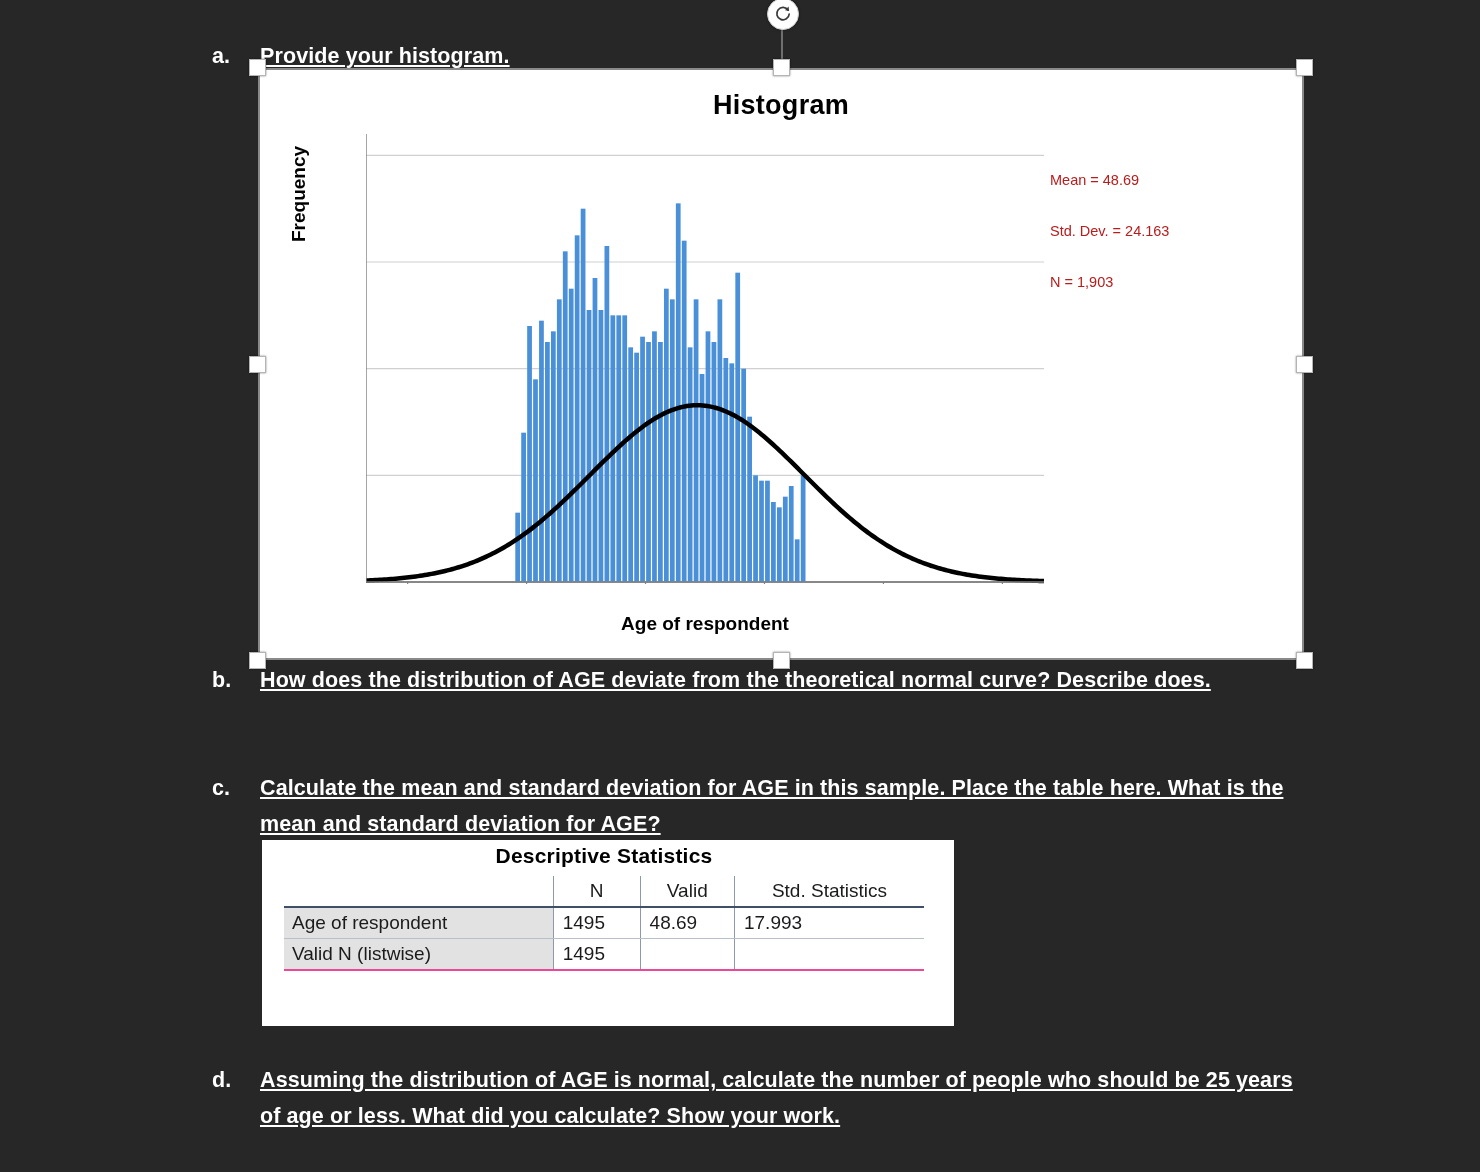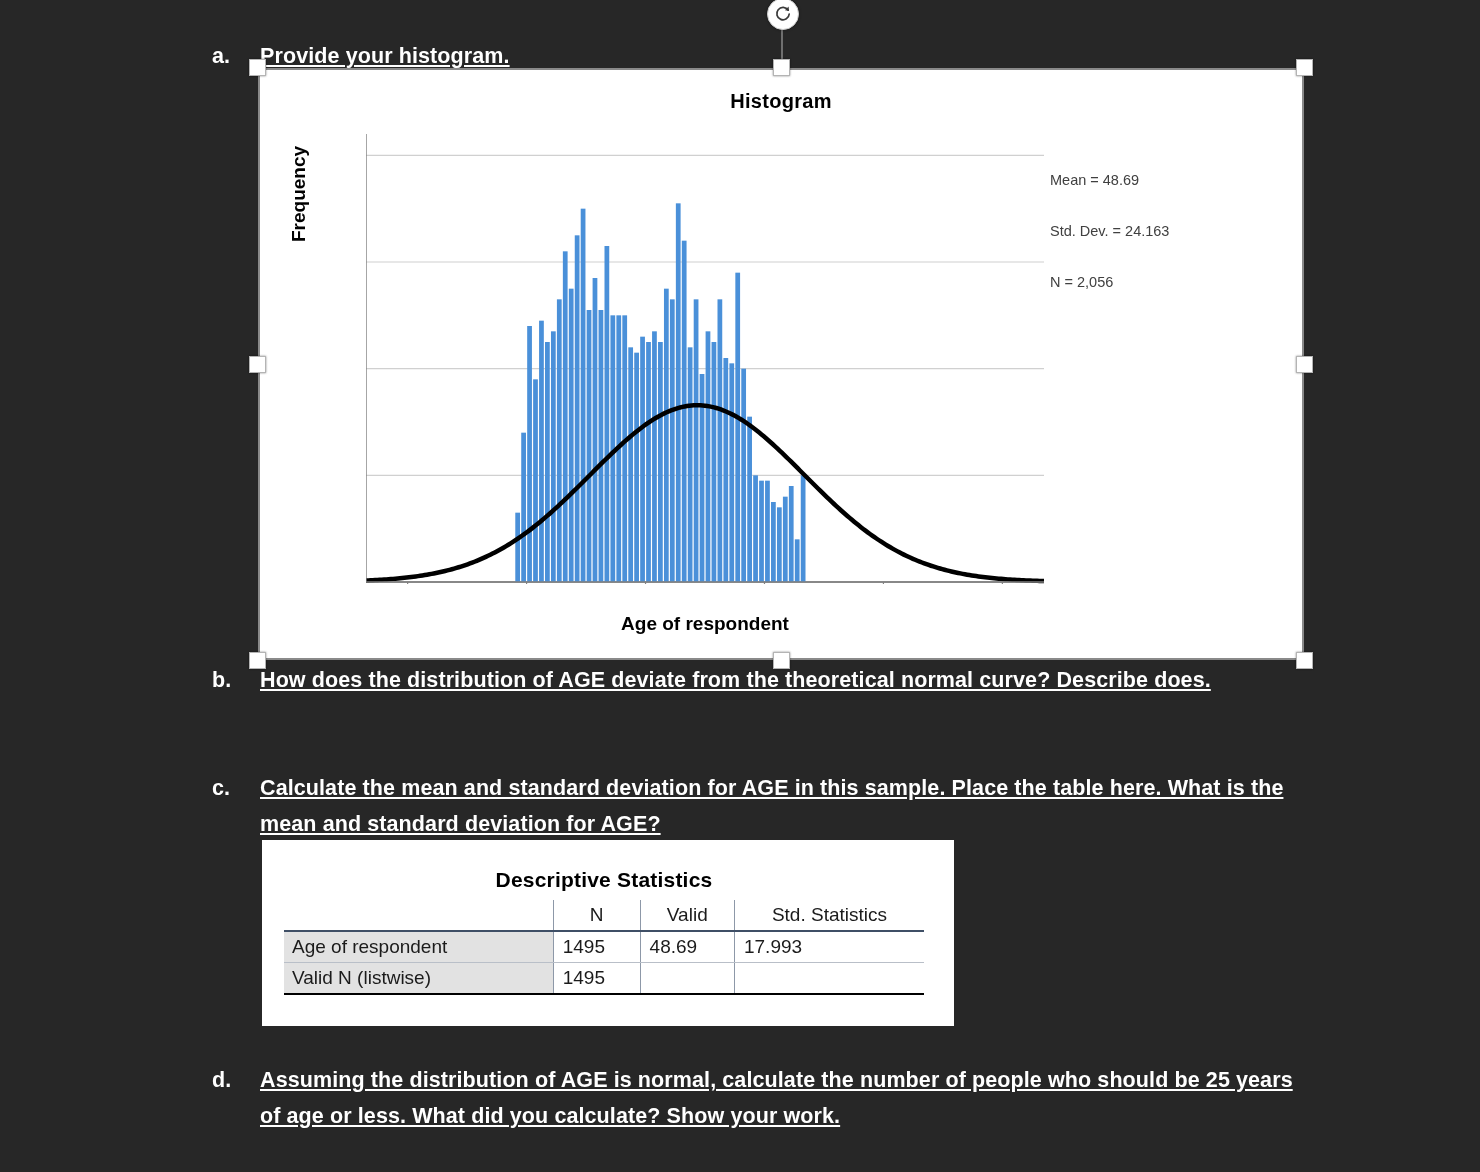--- a/index.html
+++ b/index.html
@@ -96,21 +96,21 @@
     z-index: 7;
   }
 
   
   #chart-title {
     position: absolute;
     top: 20px;
     left: 0;
     right: 0;
     text-align: center;
-    font-size: 20px;
+    font-size: 27px;
     font-weight: bold;
     color: #000000;
     letter-spacing: .3px;
   }
   #plot-area {
     position: absolute;
     left: 106px;
     top: 64px;
     width: 678px;
     height: 450px;
@@ -138,40 +138,40 @@
     font-size: 19px;
     font-weight: bold;
     color: #000000;
   }
   #stats-annotation {
     position: absolute;
     left: 790px;
     top: 68px;
     font-size: 14.5px;
     line-height: 17px;
-    color: #404040;
+    color: #b91c1c;
     white-space: pre;
   }
   #stats-annotation div { white-space: nowrap; }
 
   .tick-label {
     font-family: "Liberation Sans", sans-serif;
     font-size: 14.5px;
     fill: #000000;
   }
 
   
   #stats-table-object {
     position: absolute;
     left: 262px;
     top: 840px;
     width: 692px;
     height: 186px;
     background: #ffffff;
-    padding: 24px 0 0 22px;
+    padding: 0 0 0 22px;
     box-sizing: border-box;
   }
   #stats-table-caption {
     font-size: 21px;
     font-weight: bold;
     color: #000000;
     text-align: center;
     width: 640px;
     padding: 4px 0 8px 0;
     letter-spacing: .2px;
@@ -201,21 +201,21 @@
     text-align: left;
   }
   #stats-table tbody td.rowhead {
     background: #e2e2e2;
     text-align: left;
     border-left: none;
     padding-left: 8px;
     padding-right: 26px;
   }
   #stats-table tbody tr.first td { border-bottom: 1px solid #b9bfc8; }
-  #stats-table tbody tr.last td { border-bottom: 2px solid #000000; }
+  #stats-table tbody tr.last td { border-bottom: 2px solid #ec4899; }
 </style>
 </head>
 <body>
 
 <div class="doc-item" style="left:212px; top:38px; width:1080px;">
   <span class="doc-marker">a.</span>
   <span class="doc-text">Provide your histogram.</span>
 </div>
 
 <div class="doc-item" style="left:212px; top:662px; width:1085px;">
@@ -333,21 +333,21 @@
           </g>
       </svg>
     </div>
 
     <div id="y-axis-title">Frequency</div>
     <div id="x-axis-title">Age of respondent</div>
 
     <div id="stats-annotation">
       <div>Mean = 48.69</div>
       <div>Std. Dev. = 24.163</div>
-      <div>N = 2,056</div>
+      <div>N = 1,903</div>
     </div>
   </div>
 
   <div class="handle h-tl"></div>
   <div class="handle h-tc"></div>
   <div class="handle h-tr"></div>
   <div class="handle h-ml"></div>
   <div class="handle h-mr"></div>
   <div class="handle h-bl"></div>
   <div class="handle h-bc"></div>

